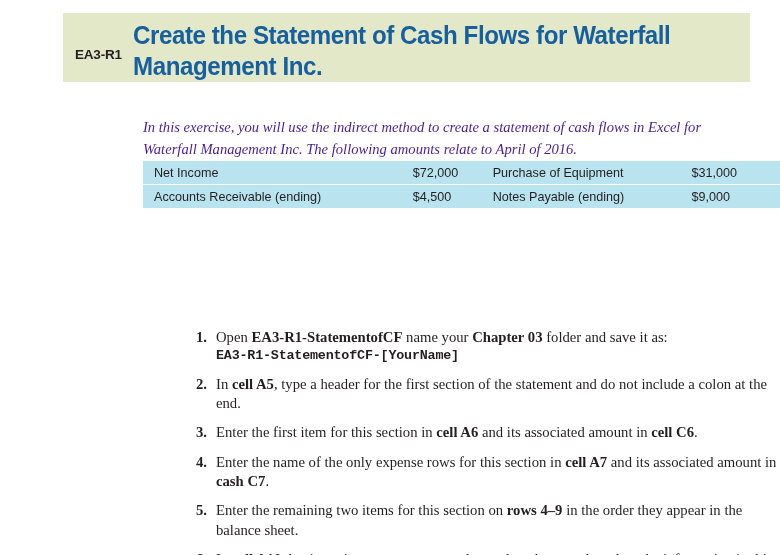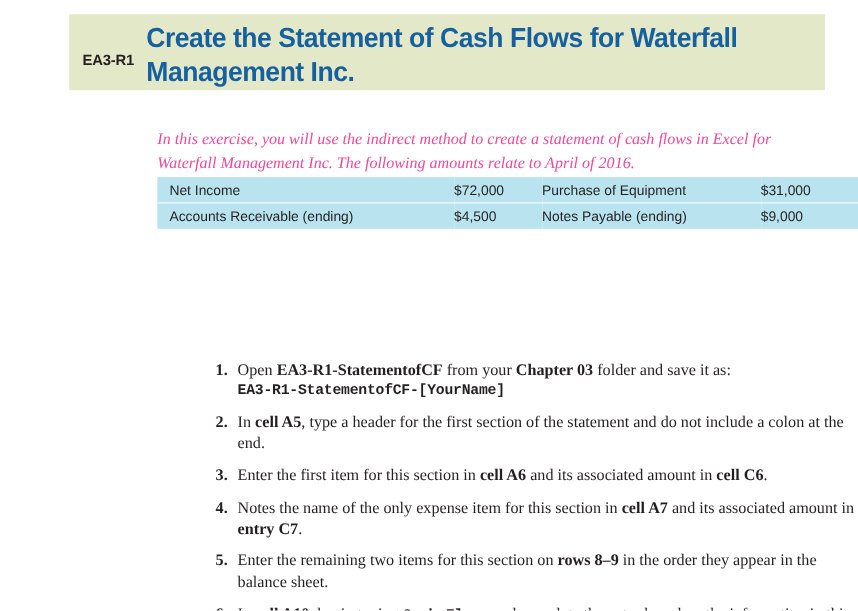--- a/index.html
+++ b/index.html
@@ -54,21 +54,21 @@
 
   
   .intro {
     position: absolute;
     left: 143px;
     top: 101px;
     width: 590px;
     font-style: italic;
     font-size: 14.6px;
     line-height: 1.52;
-    color: #ec4899;
+    color: #4c1d95;
   }
 
   
   .data-table {
     position: absolute;
     left: 143px;
     top: 160px;
     width: 672px;
     border-collapse: separate;
     border-spacing: 0 1px;
@@ -147,35 +147,35 @@
         <td class="c2">$4,500</td>
         <td class="c3">Notes Payable (ending)</td>
         <td class="c4">$9,000</td>
       </tr>
     </tbody>
 </table>
 
 <ol class="steps">
     <li class="step">
       <span class="step-num">1.</span>
-      <span class="step-body"><span>Open </span><b>EA3-R1-StatementofCF</b><span> from your </span><b>Chapter 03</b><span> folder and save it as:</span><span class="mono step-line2">EA3-R1-StatementofCF-[YourName]</span></span>
+      <span class="step-body"><span>Open </span><b>EA3-R1-StatementofCF</b><span> name your </span><b>Chapter 03</b><span> folder and save it as:</span><span class="mono step-line2">EA3-R1-StatementofCF-[YourName]</span></span>
     </li>
     <li class="step">
       <span class="step-num">2.</span>
       <span class="step-body"><span>In </span><b>cell A5</b><span>, type a header for the first section of the statement and do not include a colon at the end.</span></span>
     </li>
     <li class="step">
       <span class="step-num">3.</span>
       <span class="step-body"><span>Enter the first item for this section in </span><b>cell A6</b><span> and its associated amount in </span><b>cell C6</b><span>.</span></span>
     </li>
     <li class="step">
       <span class="step-num">4.</span>
-      <span class="step-body"><span>Notes the name of the only expense item for this section in </span><b>cell A7</b><span> and its associated amount in </span><b>entry C7</b><span>.</span></span>
+      <span class="step-body"><span>Enter the name of the only expense rows for this section in </span><b>cell A7</b><span> and its associated amount in </span><b>cash C7</b><span>.</span></span>
     </li>
     <li class="step">
       <span class="step-num">5.</span>
-      <span class="step-body"><span>Enter the remaining two items for this section on </span><b>rows 8–9</b><span> in the order they appear in the balance sheet.</span></span>
+      <span class="step-body"><span>Enter the remaining two items for this section on </span><b>rows 4–9</b><span> in the order they appear in the balance sheet.</span></span>
     </li>
     <li class="step">
       <span class="step-num">6.</span>
       <span class="step-body"><span>In </span><b>cell A10</b><span>, begin typing </span><span class="mono">Cash  Flows</span><span> and complete the entry based on the information in this section of the statement (do not include a colon).</span></span>
     </li>
   </ol>
 
 </body></html>

